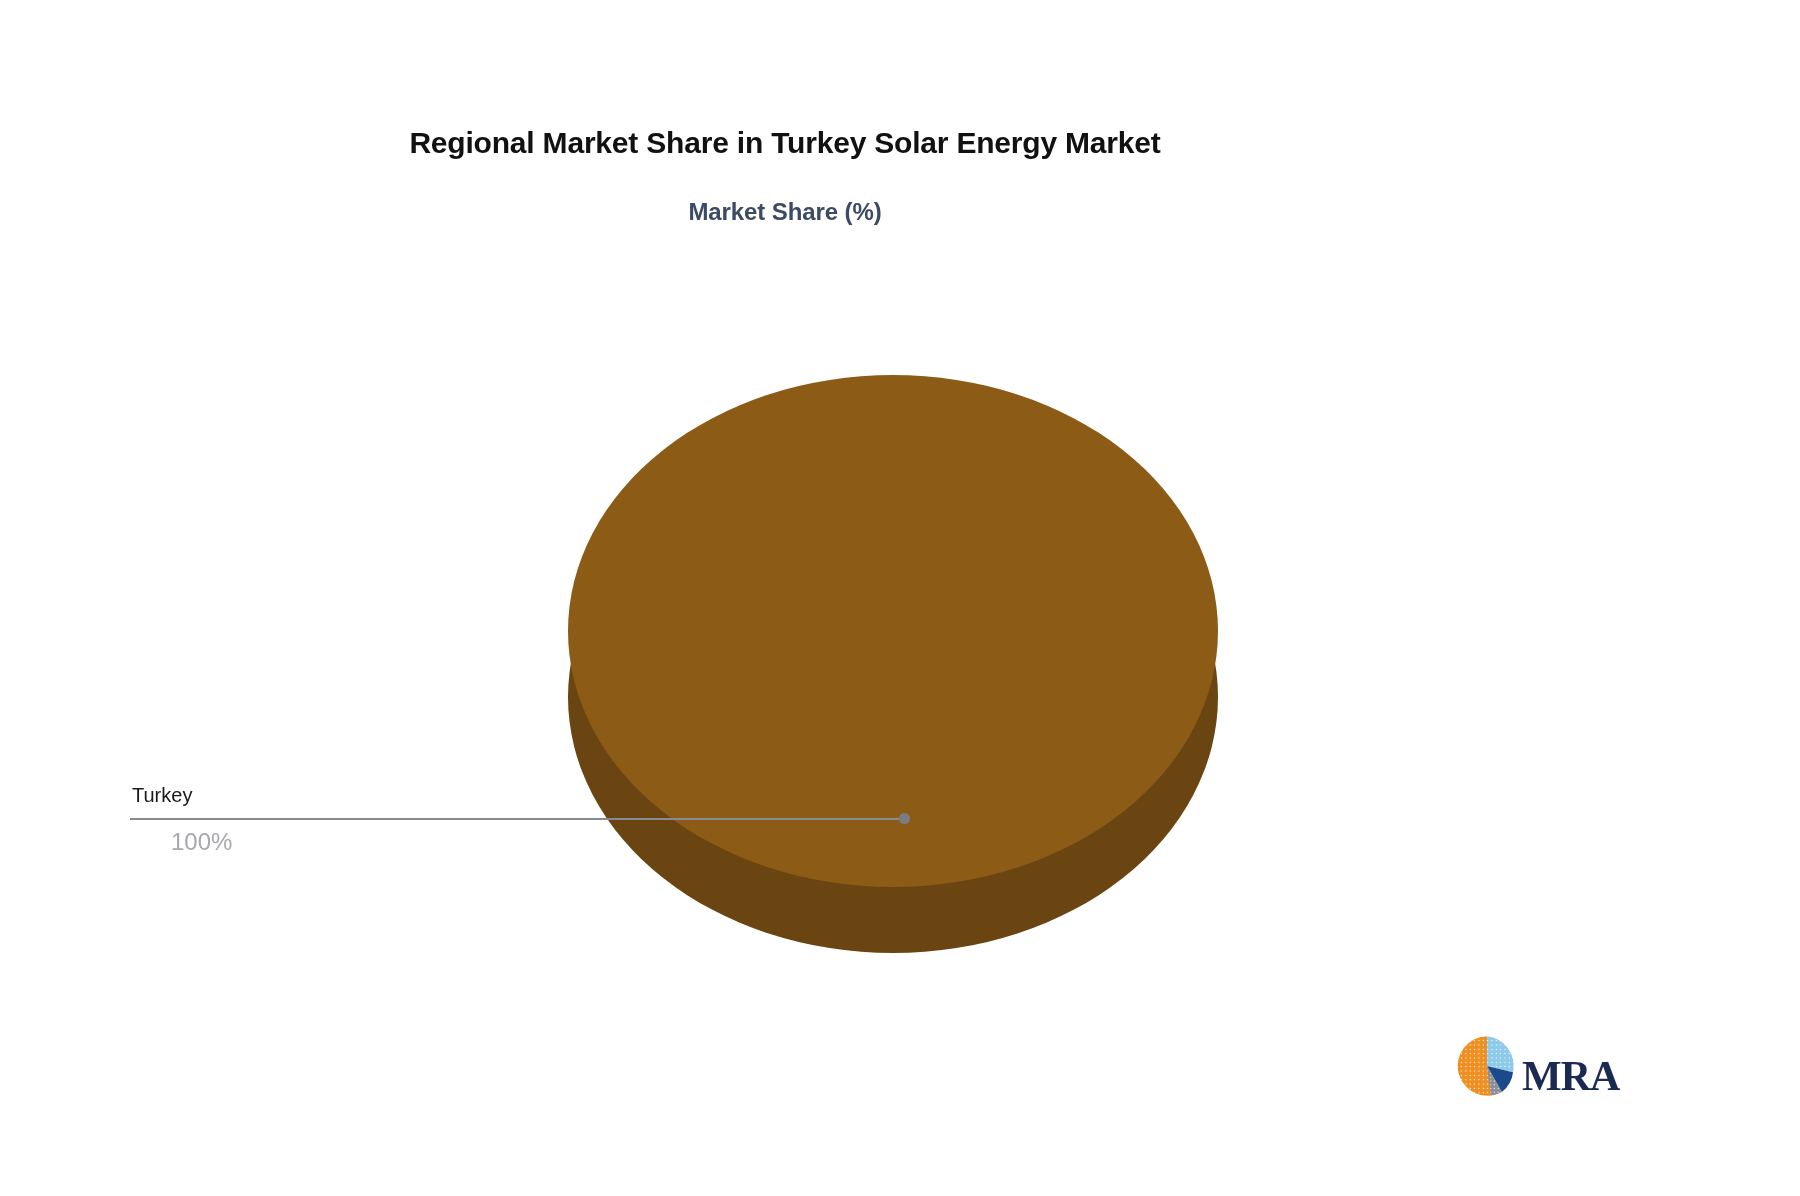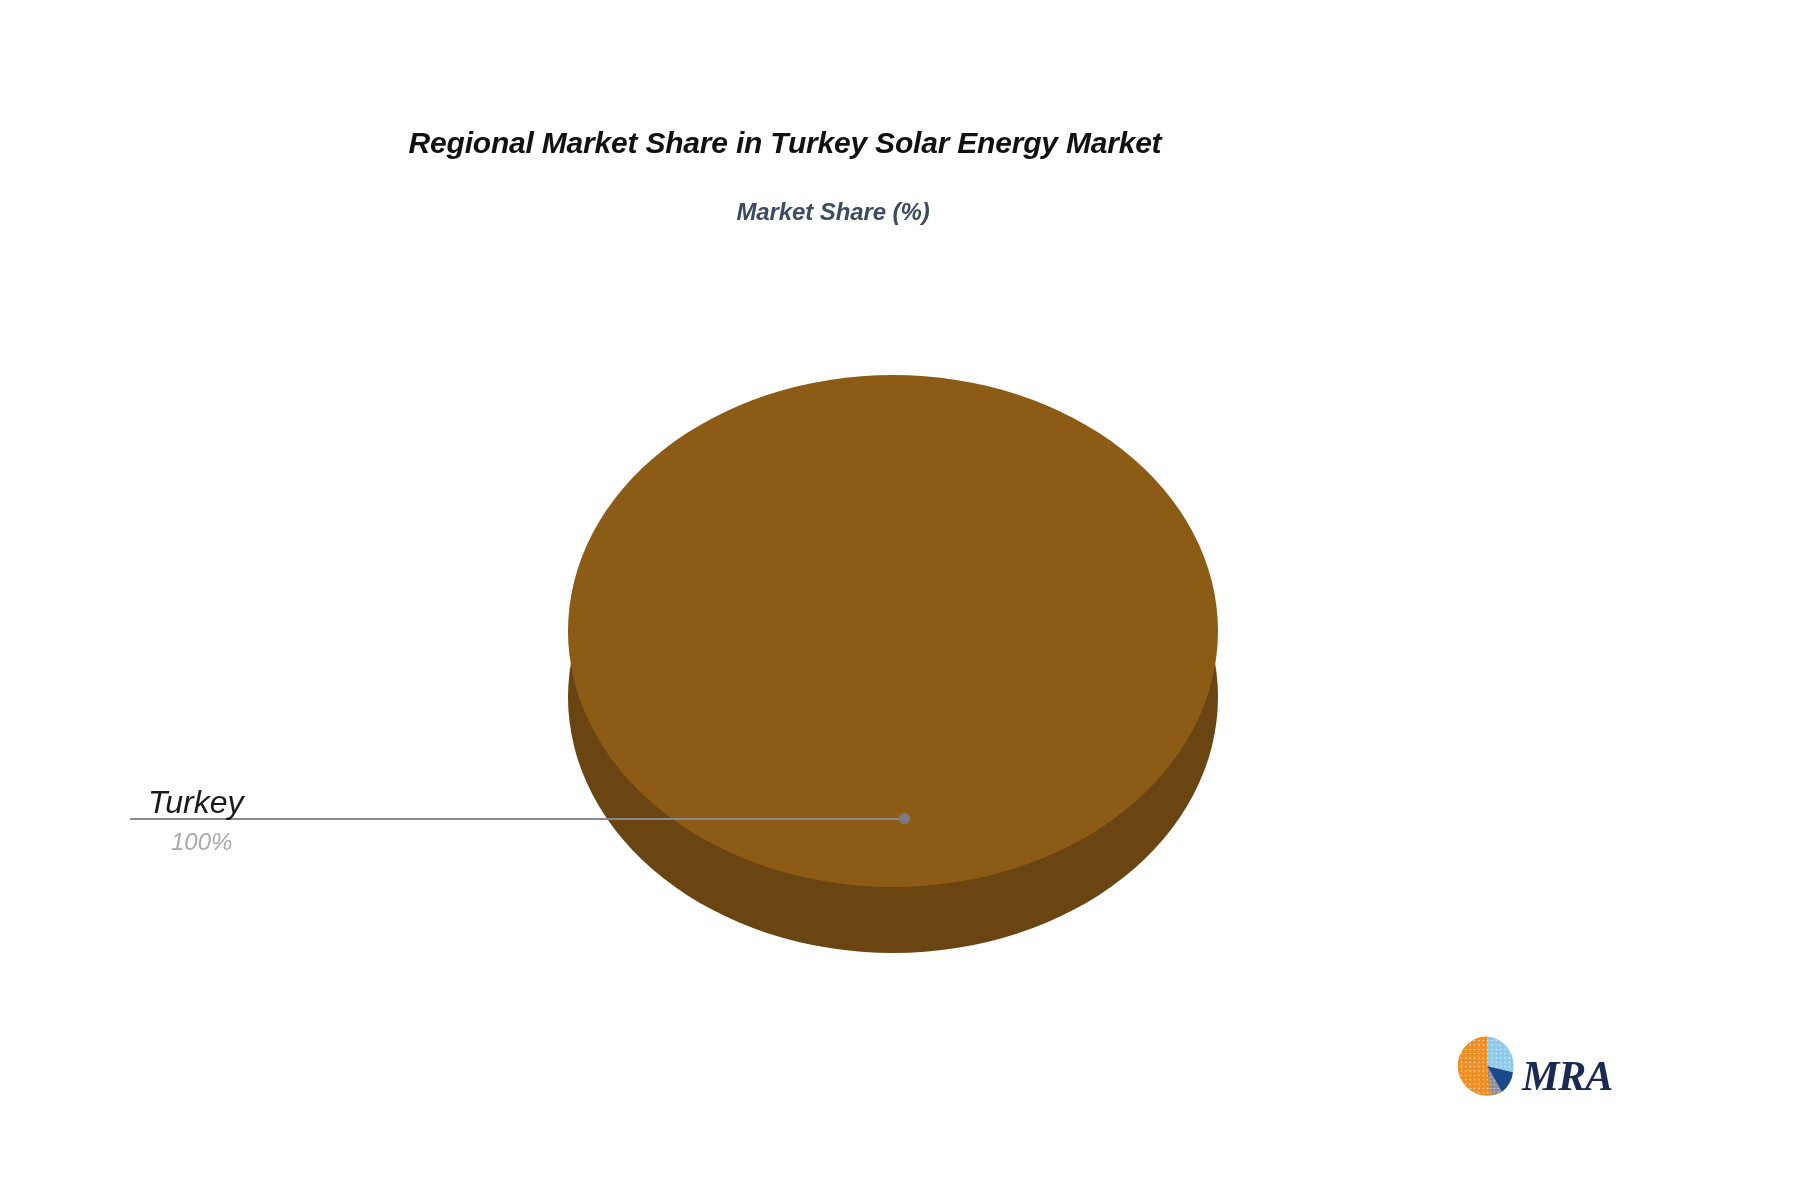--- a/index.html
+++ b/index.html
@@ -10,21 +10,20 @@
   body {
     font-family: "Liberation Sans", sans-serif;
     -webkit-font-smoothing: antialiased;
   }
   #canvas {
     position: relative;
     width: 1644px;
     height: 1196px;
     background: #ffffff;
     overflow: hidden;
-    font-style: italic;
   }
 
   
   .chart-title {
     position: absolute;
     left: 0;
     top: 126px;
     width: 1570px;
     text-align: center;
     font-size: 30px;
@@ -37,21 +36,20 @@
     position: absolute;
     left: 0;
     top: 198px;
     width: 1570px;
     text-align: center;
     font-size: 24px;
     font-weight: 700;
     color: #3d4a63;
     letter-spacing: -0.1px;
     white-space: nowrap;
-    margin-left: 48px;
   }
 
   
   .pie-wrap {
     position: absolute;
     left: 568px;
     top: 375px;
     width: 650px;
     height: 590px;
   }
@@ -87,23 +85,23 @@
     position: absolute;
     left: 899px;
     top: 813px;
     width: 11px;
     height: 11px;
     border-radius: 50%;
     background: #7b7b86;
   }
   .slice-label {
     position: absolute;
-    left: 148px;
+    left: 132px;
     top: 784px;
-    font-size: 32px;
+    font-size: 20px;
     font-weight: 400;
     color: #1a1a1a;
     white-space: nowrap;
   }
   .slice-value {
     position: absolute;
     left: 132px;
     top: 828px;
     font-size: 24px;
     font-weight: 400;

